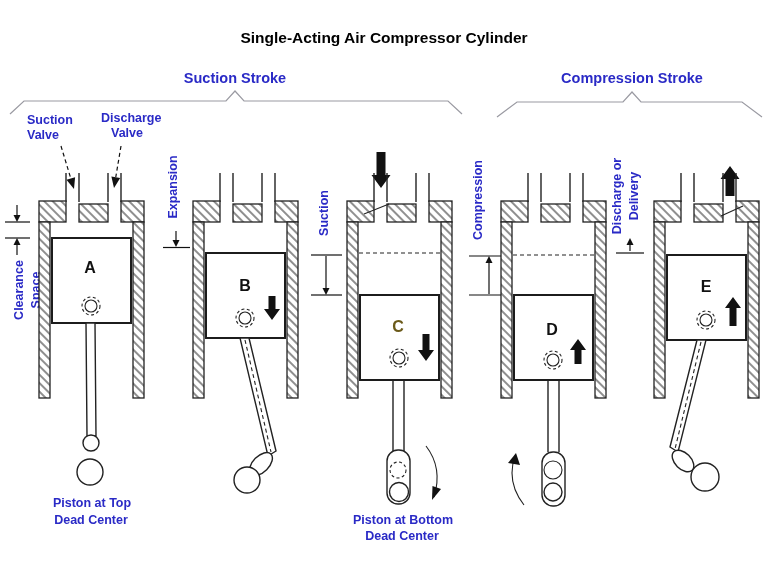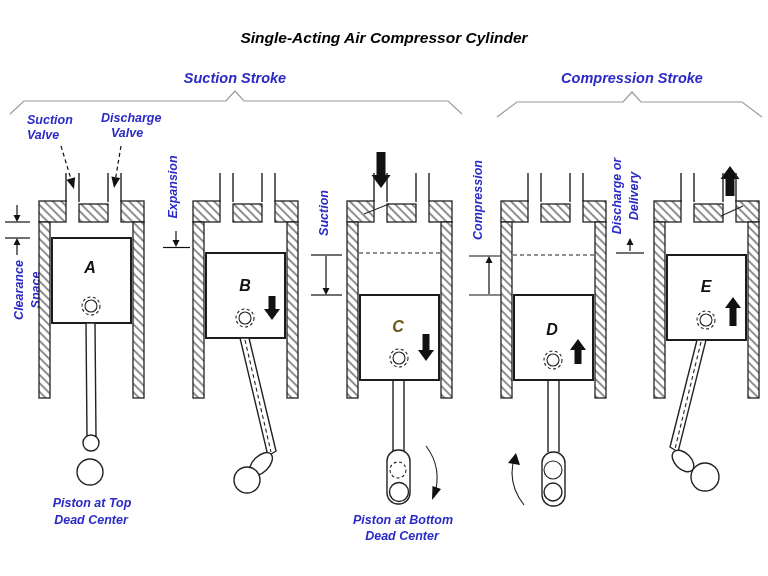--- a/index.html
+++ b/index.html
@@ -1,16 +1,16 @@
 <!DOCTYPE html>
 <html><head>
 <meta charset="utf-8">
 <style>
   html,body { margin:0; padding:0; background:#ffffff; }
-  #stage { position:relative; width:768px; height:576px; background:#ffffff; overflow:hidden;font-style:italic; }
+  #stage { position:relative; width:768px; height:576px; background:#ffffff; overflow:hidden; }
   svg text { font-family:"Liberation Sans","DejaVu Sans",sans-serif; font-weight:bold; }
   .t-title  { font-size:15.5px; fill:#000000; }
   .t-stroke { font-size:14.5px; fill:#2a2ac6; }
   .t-label  { font-size:12.5px; fill:#2a2ac6; }
   .t-letter { font-size:16px;  fill:#111111; }
   .t-letter-c { fill:#6b5a1a; }
   .hatched { fill:url(#hatch); stroke:#222222; stroke-width:1.3; }
   .wht  { fill:#ffffff; stroke:#222222; stroke-width:1.4; }
   .pist { fill:#ffffff; stroke:#1c1c1c; stroke-width:2; }
   .ln   { stroke:#222222; stroke-width:1.4; fill:none; }

